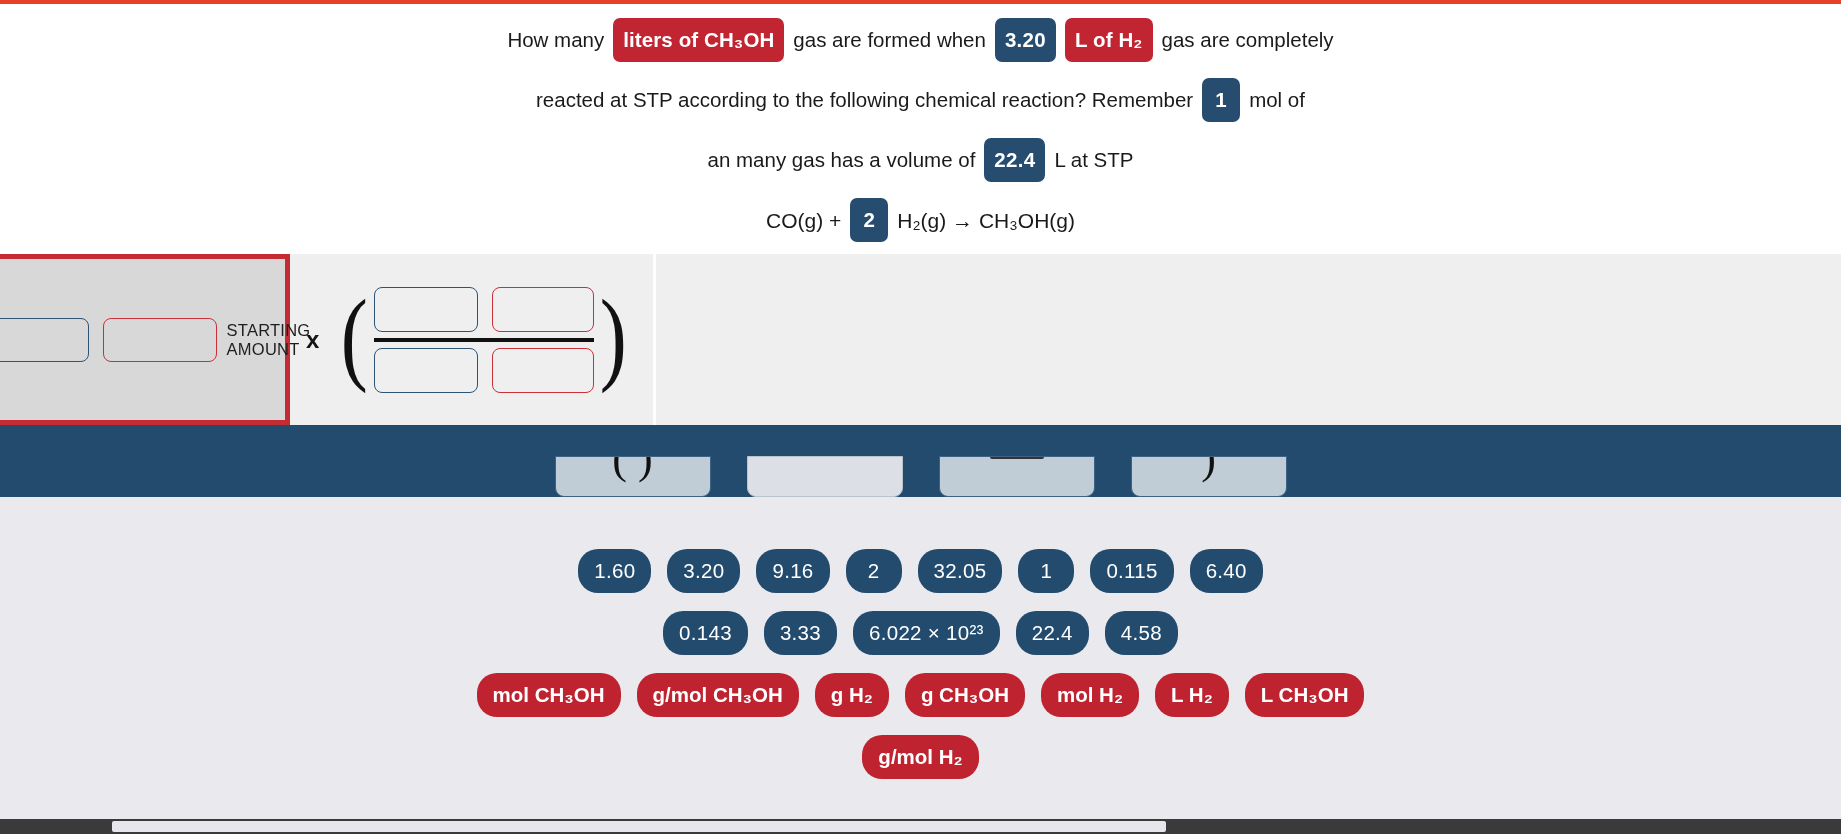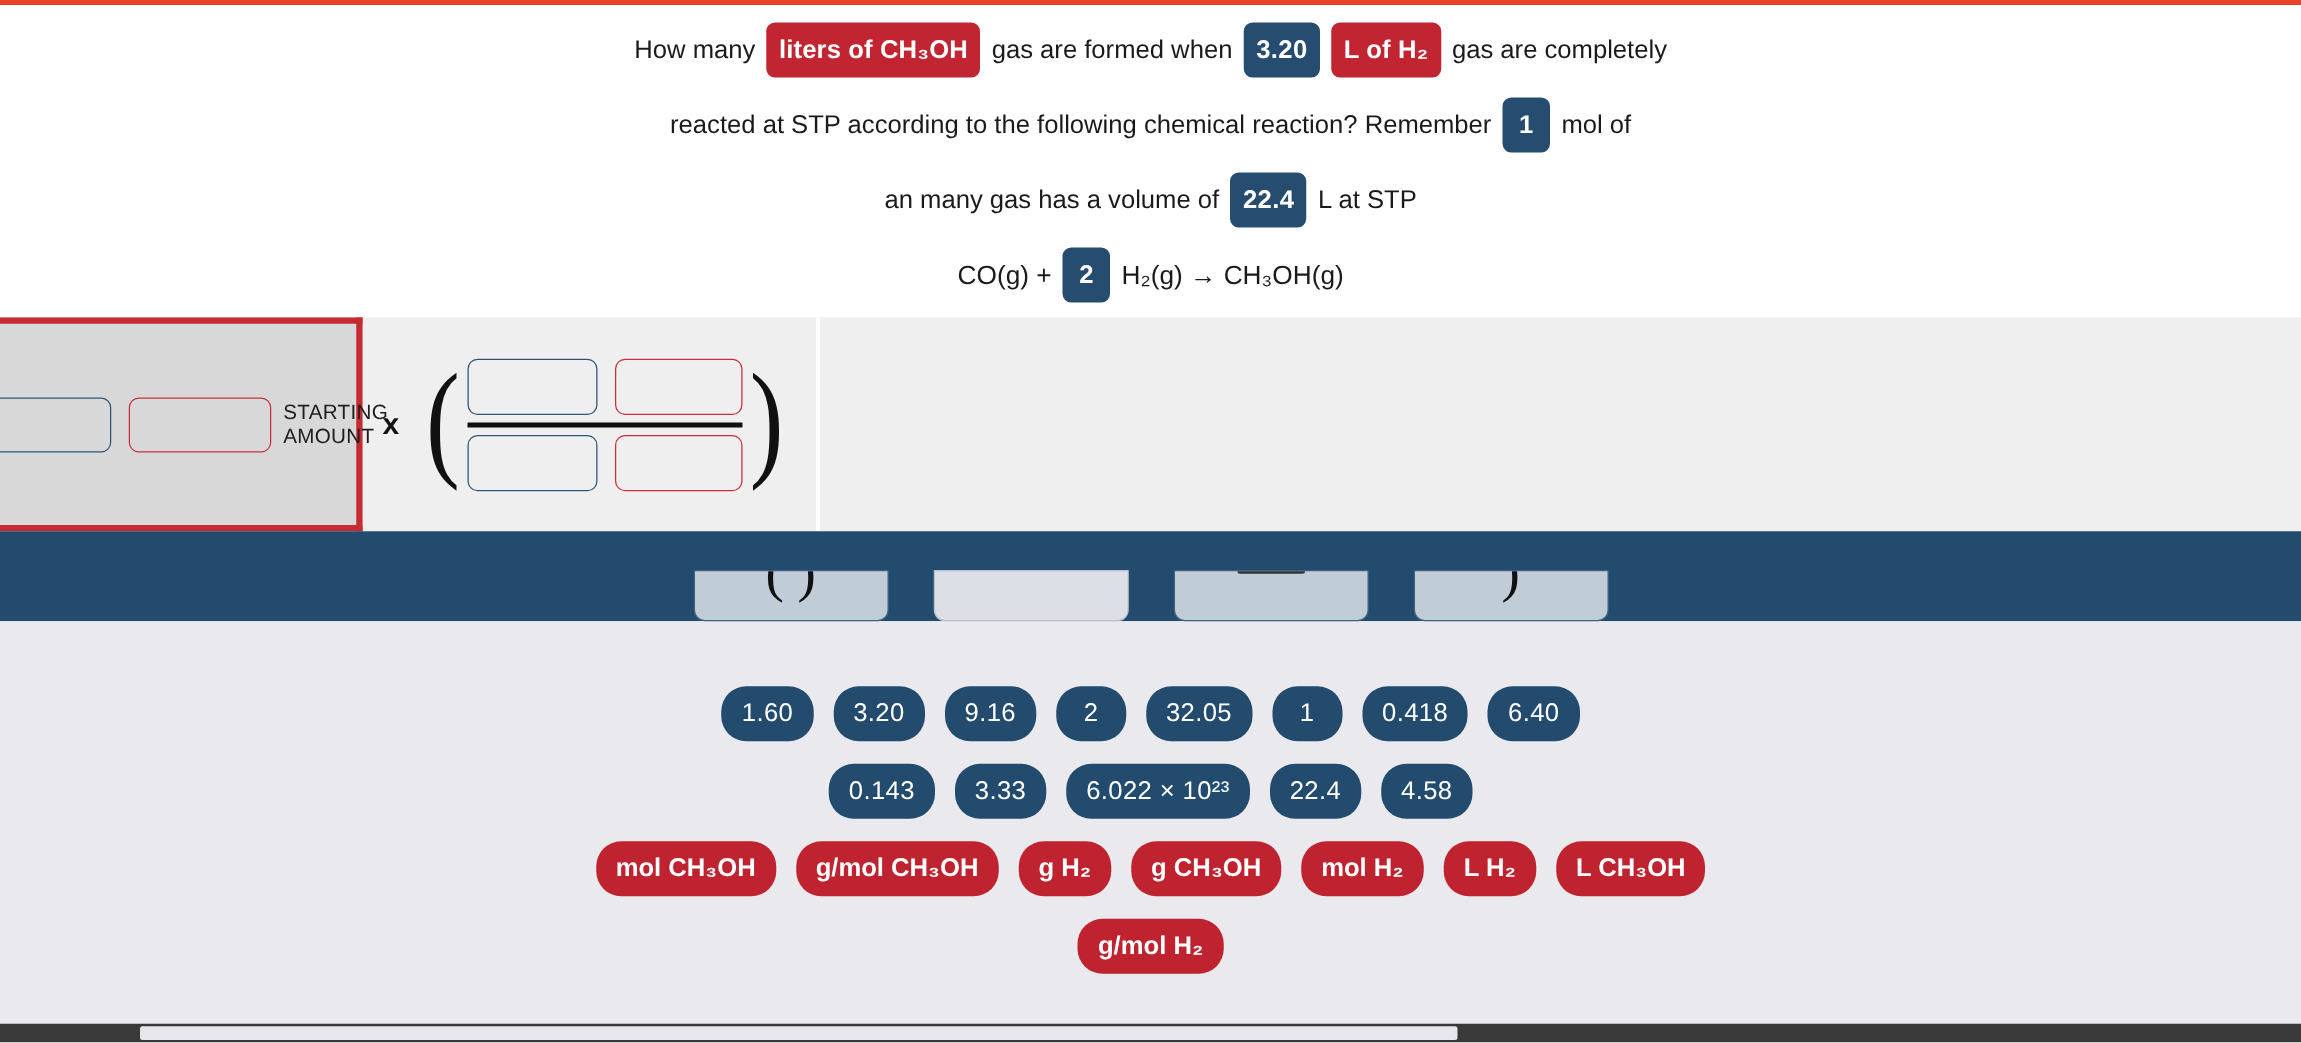--- a/index.html
+++ b/index.html
@@ -320,21 +320,21 @@
       </div>
     </div>
 
     <div class="tile-row nums1">
       <div class="tile blue num">1.60</div>
       <div class="tile blue num">3.20</div>
       <div class="tile blue num">9.16</div>
       <div class="tile blue num">2</div>
       <div class="tile blue num">32.05</div>
       <div class="tile blue num">1</div>
-      <div class="tile blue num">0.418</div>
+      <div class="tile blue num">0.115</div>
       <div class="tile blue num">6.40</div>
     </div>
 
     <div class="tile-row nums2">
       <div class="tile blue num">0.143</div>
       <div class="tile blue num">3.33</div>
       <div class="tile blue num">6.022 × 10²³</div>
       <div class="tile blue num">22.4</div>
       <div class="tile blue num">4.58</div>
     </div>

